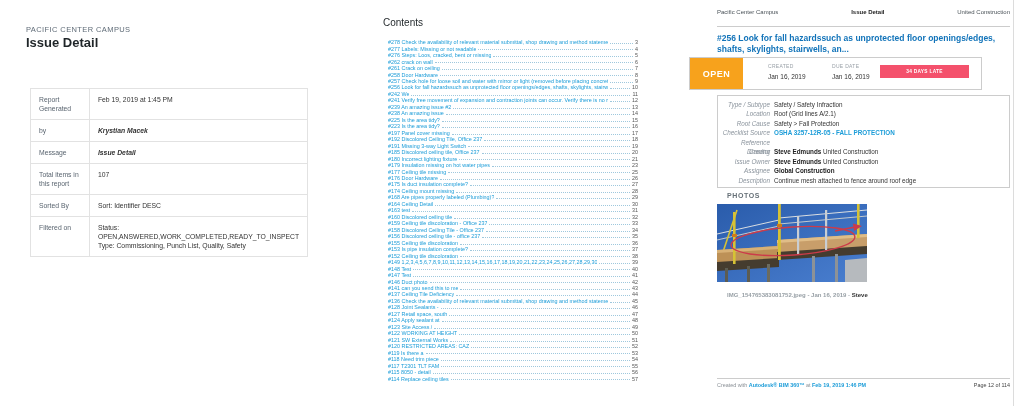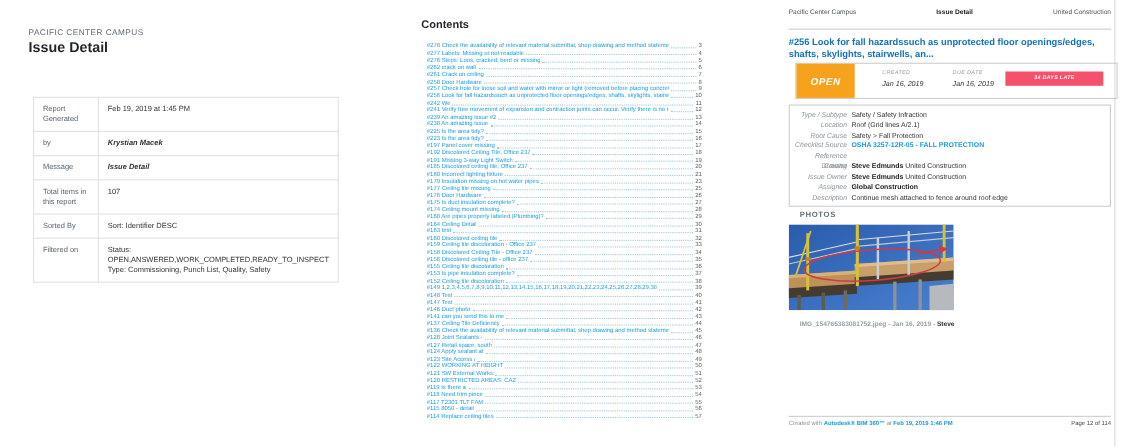--- a/index.html
+++ b/index.html
@@ -14,36 +14,36 @@
   #p1-eyebrow { left:26px; top:25px; font-size:7.5px; color:#5f6b77; letter-spacing:.4px; }
   #p1-title   { left:26px; top:35px; font-size:13px; font-weight:bold; color:#1f2528; }
   #p1-table   { left:30px; top:88px; width:278px; border-collapse:collapse; font-size:6.8px; }
   #p1-table td { border:1px solid #e2e2e2; padding:6px 8px; vertical-align:top; line-height:9px; }
   td.m-label { width:88px; color:#5a6570; }
   td.m-value { color:#333; }
   .v-link-italic { color:var(--blue,#1b9cd8); font-weight:bold; font-style:italic; }
   .v-bold-italic { font-weight:bold; font-style:italic; color:#222; }
 
   
-  #p2-title { left:383px; top:17px; font-size:10px; font-weight:bold; color:#1f2528; }
+  #p2-title { left:383px; top:17px; font-size:10px; font-weight:normal; color:#1f2528; }
   #toc { left:388px; top:39px; width:250px; }
   .toc-row { display:flex; align-items:flex-end; height:6.48px; line-height:6.3px;
              font-size:5.4px; white-space:nowrap; cursor:pointer; }
   .toc-label { color:var(--blue,#1b9cd8); overflow:hidden; max-width:220px; }
   .toc-dots { flex:1; min-width:4px; border-bottom:1px dotted #9fc8dd; margin:0 2px 1.5px 2px; }
   .toc-page { color:#555; }
 
   
   #p3-header { left:717px; top:9px; width:293px; display:flex; justify-content:space-between;
                font-size:6px; color:#4a5258; }
   #p3-header .center { font-weight:bold; color:#222; }
   #p3-hr1 { left:717px; top:26px; width:293px; border-top:1px solid #ccc; height:0; }
   #p3-issue-title { left:717px; top:33px; width:293px; font-size:8.5px; font-weight:bold;
                     color:#1173b9; line-height:11px; }
-  #status-box { left:723px; top:57px; width:293px; height:33px; border:1px solid #ccc;font-style:italic; }
+  #status-box { left:689px; top:57px; width:293px; height:33px; border:1px solid #ccc; }
   #open-badge { position:absolute; left:0; top:0; width:53px; height:31px; background:var(--orange,#f7a21c);
                 color:#fff; font-weight:bold; font-size:9px; letter-spacing:.5px;
                 display:flex; align-items:center; justify-content:center; }
   .status-col { position:absolute; top:5px; }
   .status-col.created { left:78px; }
   .status-col.due { left:142px; }
   .status-label { font-size:5px; color:#9aa1a8; letter-spacing:.3px; margin-bottom:3.5px; }
   .status-value { font-size:6.5px; color:#333; }
   #late-badge { position:absolute; right:12px; top:7px; width:89px; height:13px; background:var(--red,#f4516c);
                 color:#fff; font-size:4.8px; font-weight:bold; letter-spacing:.3px;

